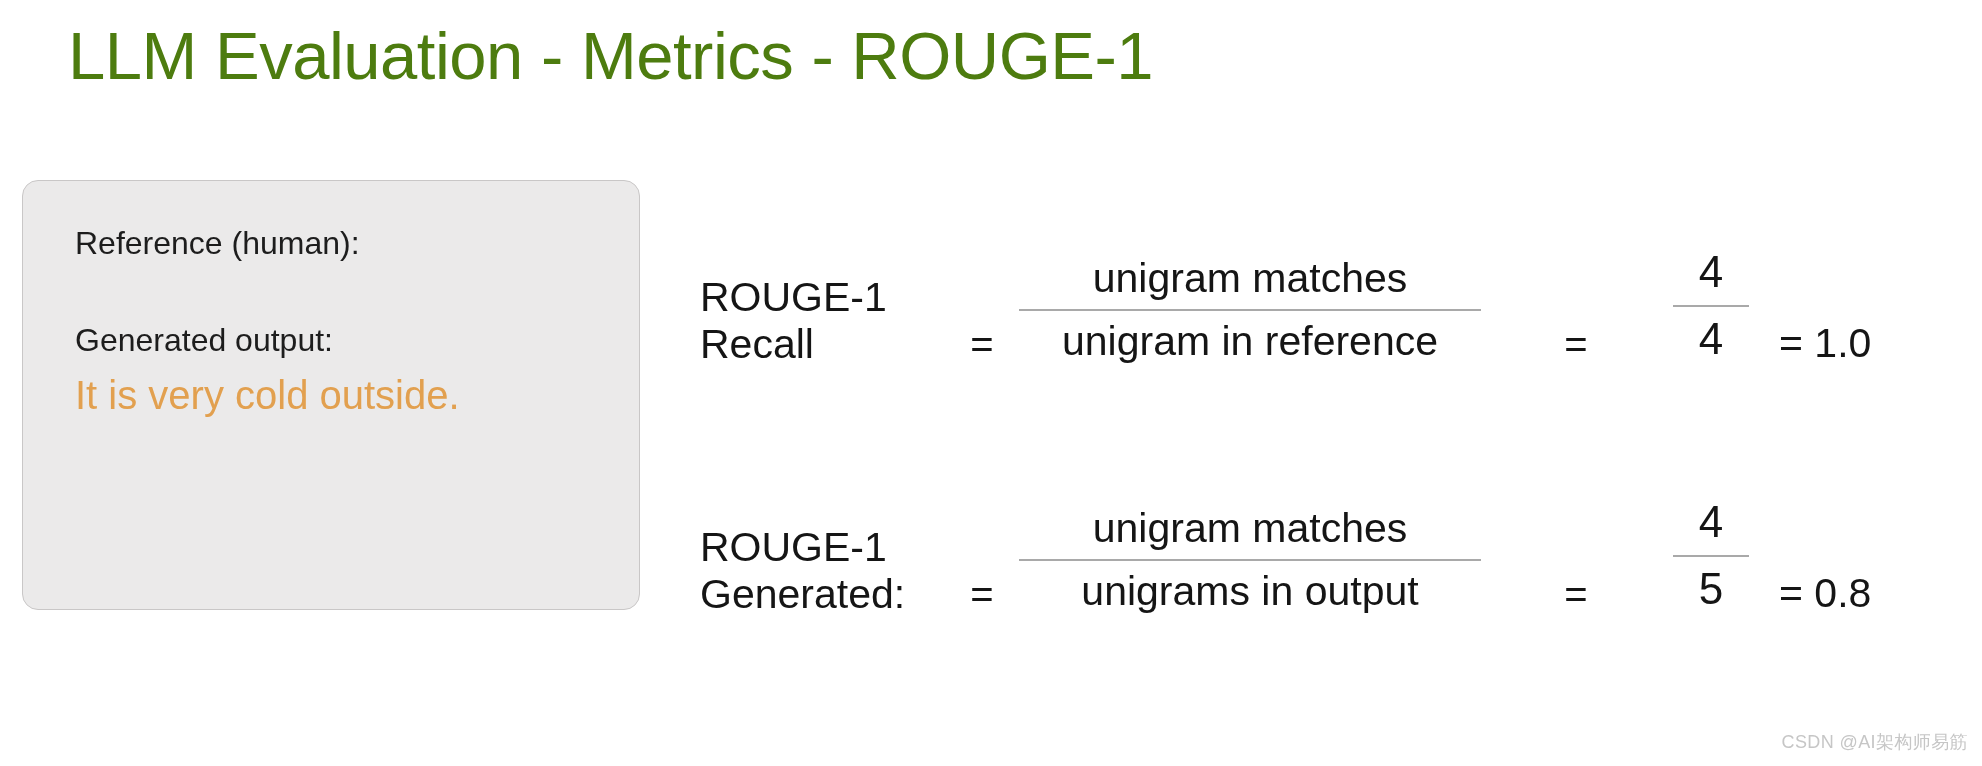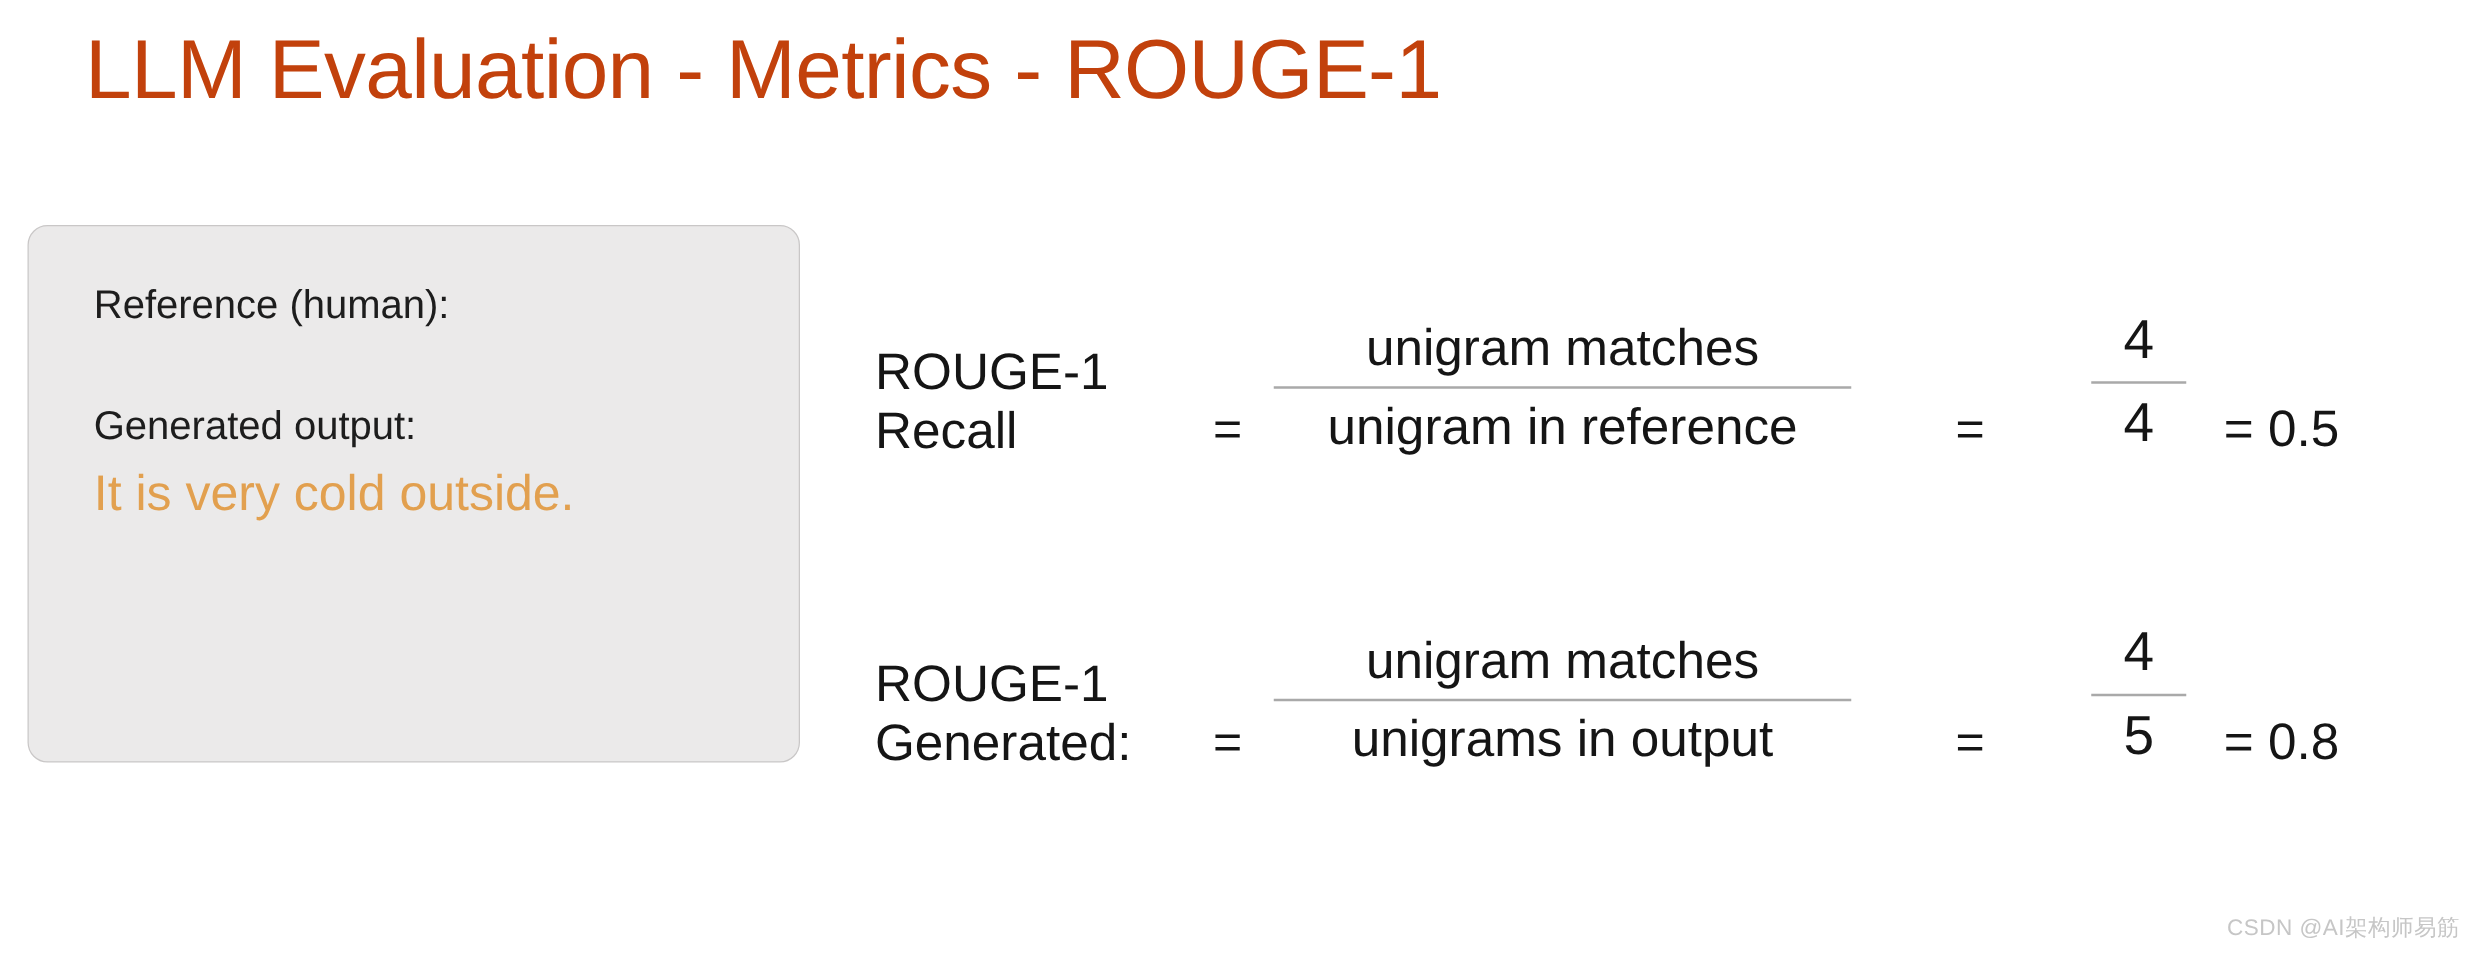--- a/index.html
+++ b/index.html
@@ -18,21 +18,21 @@
   }
 
   
   #slide-title {
     position: absolute;
     left: 68px;
     top: 18px;
     font-size: 67px;
     font-weight: 400;
     letter-spacing: -0.5px;
-    color: #c2410c;
+    color: #4d7c0f;
     white-space: nowrap;
     line-height: 1.12;
   }
 
   
   #example-card {
     position: absolute;
     left: 22px;
     top: 180px;
     width: 618px;
@@ -170,21 +170,21 @@
   <div class="eq-sign">=</div>
 
   <div class="spacer-md"></div>
 
   <div class="fraction num-frac">
     <div class="num">4</div>
     <div class="bar"></div>
     <div class="den">4</div>
   </div>
 
-  <div class="result">= 0.5</div>
+  <div class="result">= 1.0</div>
 </div>
 
 <div class="formula-row" id="formula-row-precision">
 
   <div class="metric-name">
     <span>ROUGE-1</span>
     <span>Generated:</span>
   </div>
 
   <div class="eq-sign">=</div>

